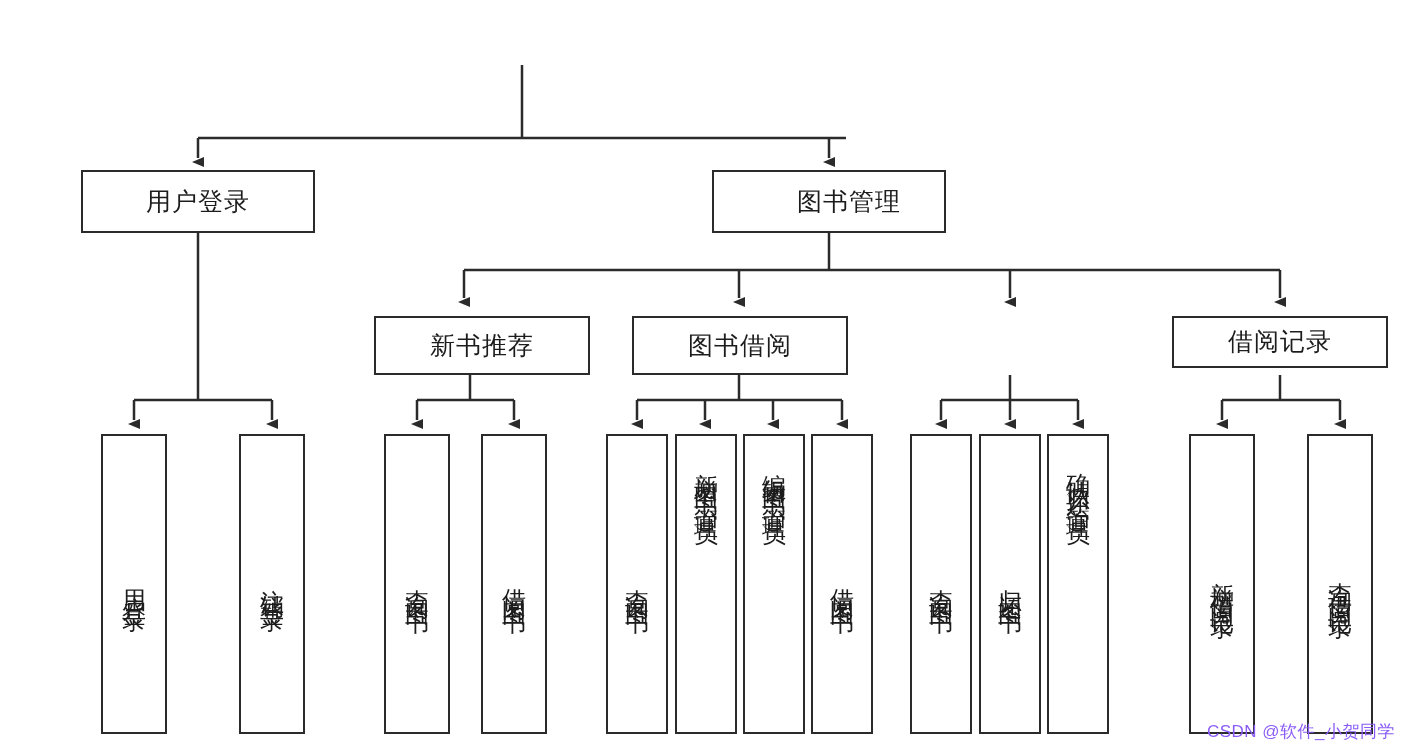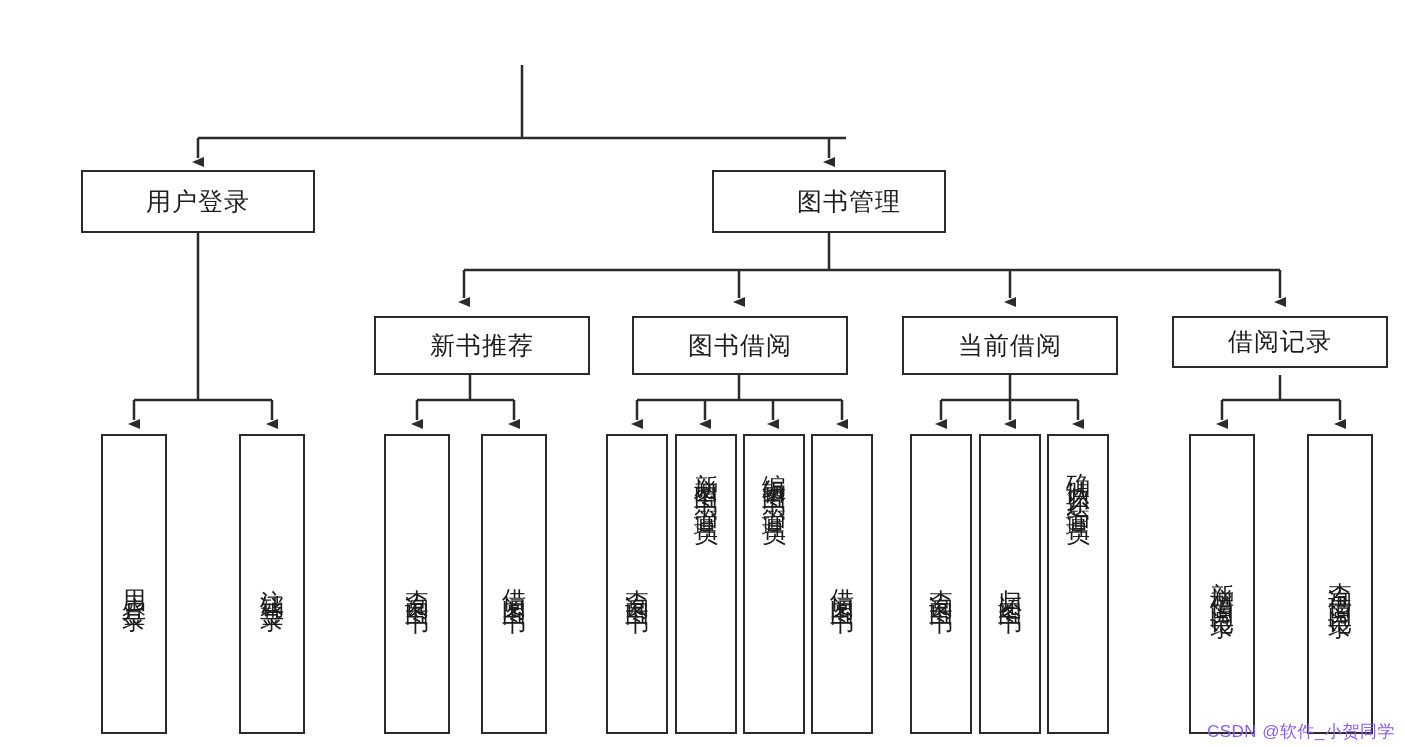--- a/index.html
+++ b/index.html
@@ -127,23 +127,20 @@
   <div class="node" style="left:712px; top:170px; width:234px; height:63px;padding-left:40px;">
     <span class="lbl-h">图书管理</span>
   </div>
 
   <div class="node" style="left:362px; top:316px; width:216px; height:59px;margin-left:12px;">
     <span class="lbl-h">新书推荐</span>
   </div>
   <div class="node" style="left:632px; top:316px; width:216px; height:59px;justify-content:center;">
     <span class="lbl-h">图书借阅</span>
   </div>
-  <div class="node" style="left:902px; top:316px; width:216px; height:59px;">
-    <span class="lbl-h">当前借阅</span>
-  </div>
   <div class="node" style="left:1172px; top:316px; width:216px; height:52px;">
     <span class="lbl-h">借阅记录</span>
   </div>
 
   <div class="node vert mid" style="left:101px; top:434px; width:66px; height:300px;">
     <span class="lbl-v">用户登录</span>
   </div>
   <div class="node vert mid" style="left:239px; top:434px; width:66px; height:300px;">
     <span class="lbl-v">注销登录</span>
   </div>

